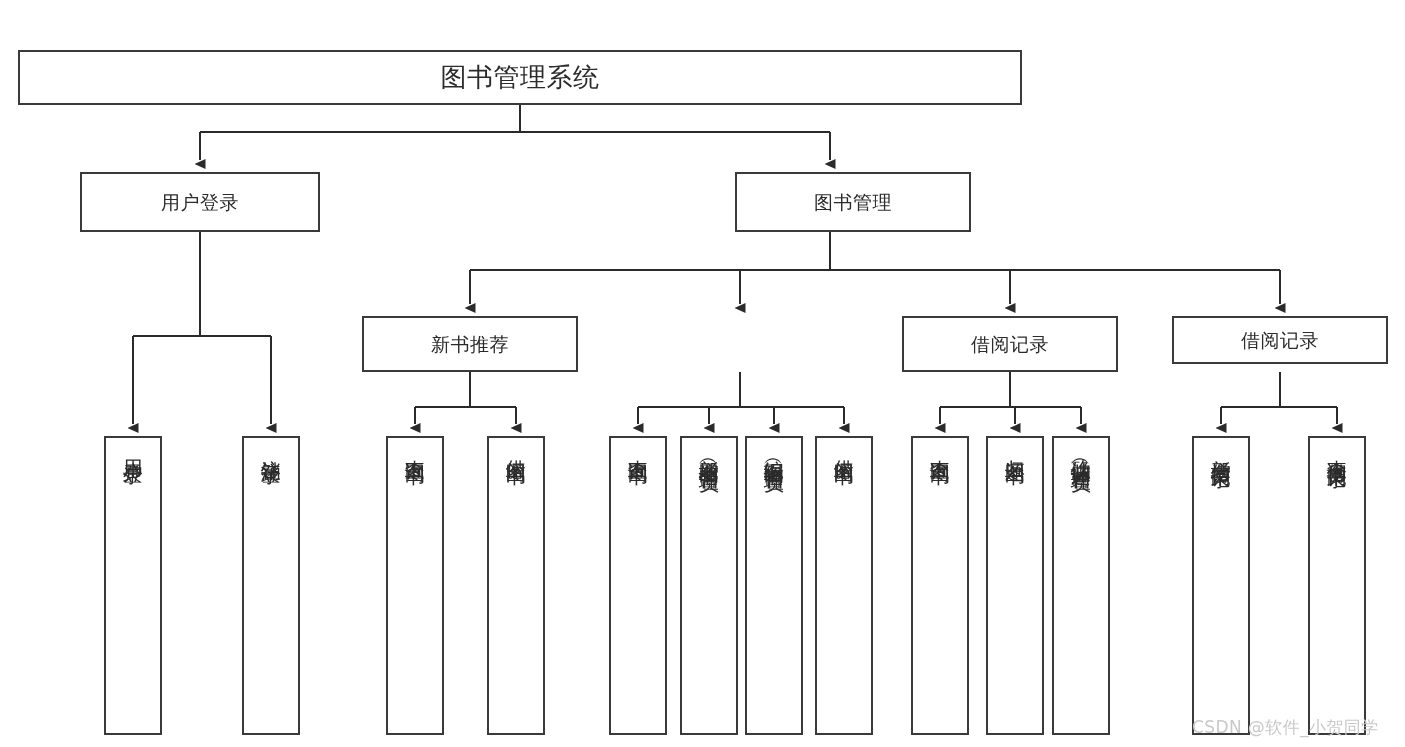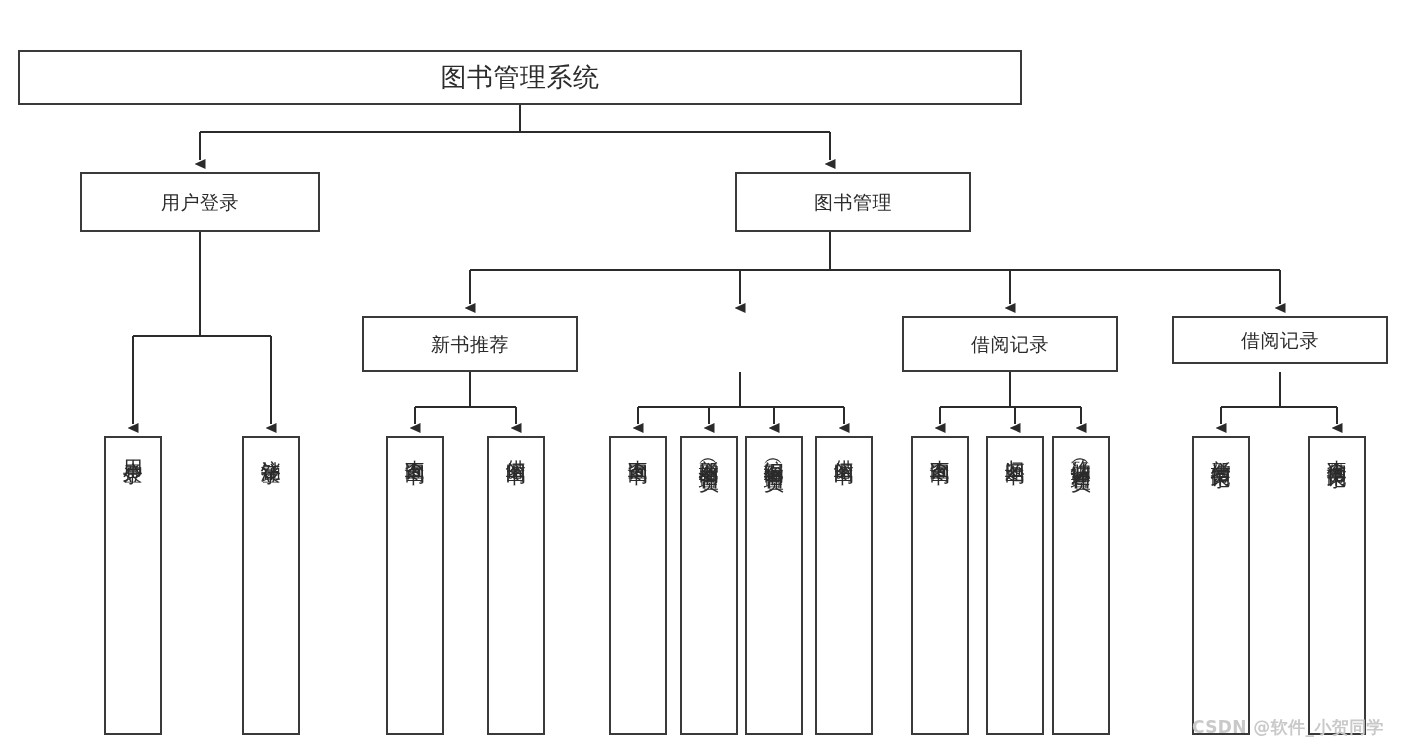--- a/index.html
+++ b/index.html
@@ -66,21 +66,20 @@
     letter-spacing: 2px;
     white-space: nowrap;
   }
   #watermark {
     position: absolute;
     color: #c9c9c9;
     font-size: 17px;
     white-space: nowrap;
     z-index: 5;
     letter-spacing: 0.4px;
-    font-weight: bold;
   }
 </style>
 </head>
 <body>
 
 <div id="diagram-root">
 
   <svg id="edge-layer" viewBox="0 0 1405 747" width="1405" height="747" xmlns="http://www.w3.org/2000/svg">
     <defs>
       <marker id="arrow" markerWidth="10" markerHeight="11" refX="1" refY="5.5" orient="auto" markerUnits="userSpaceOnUse">

